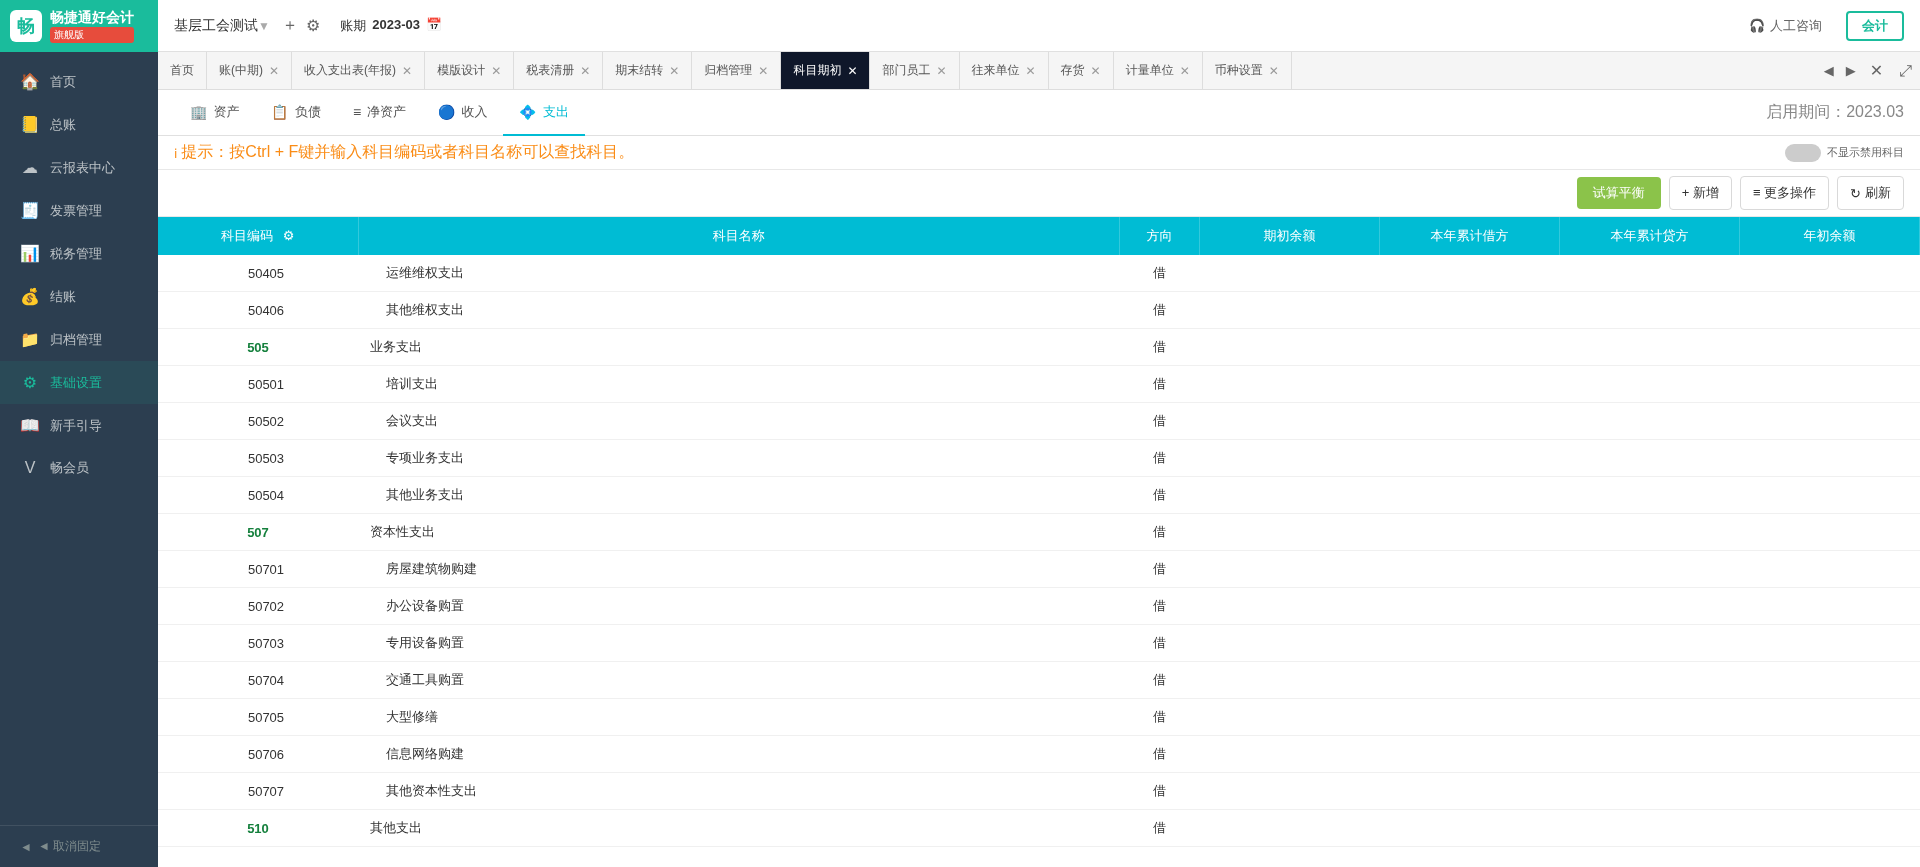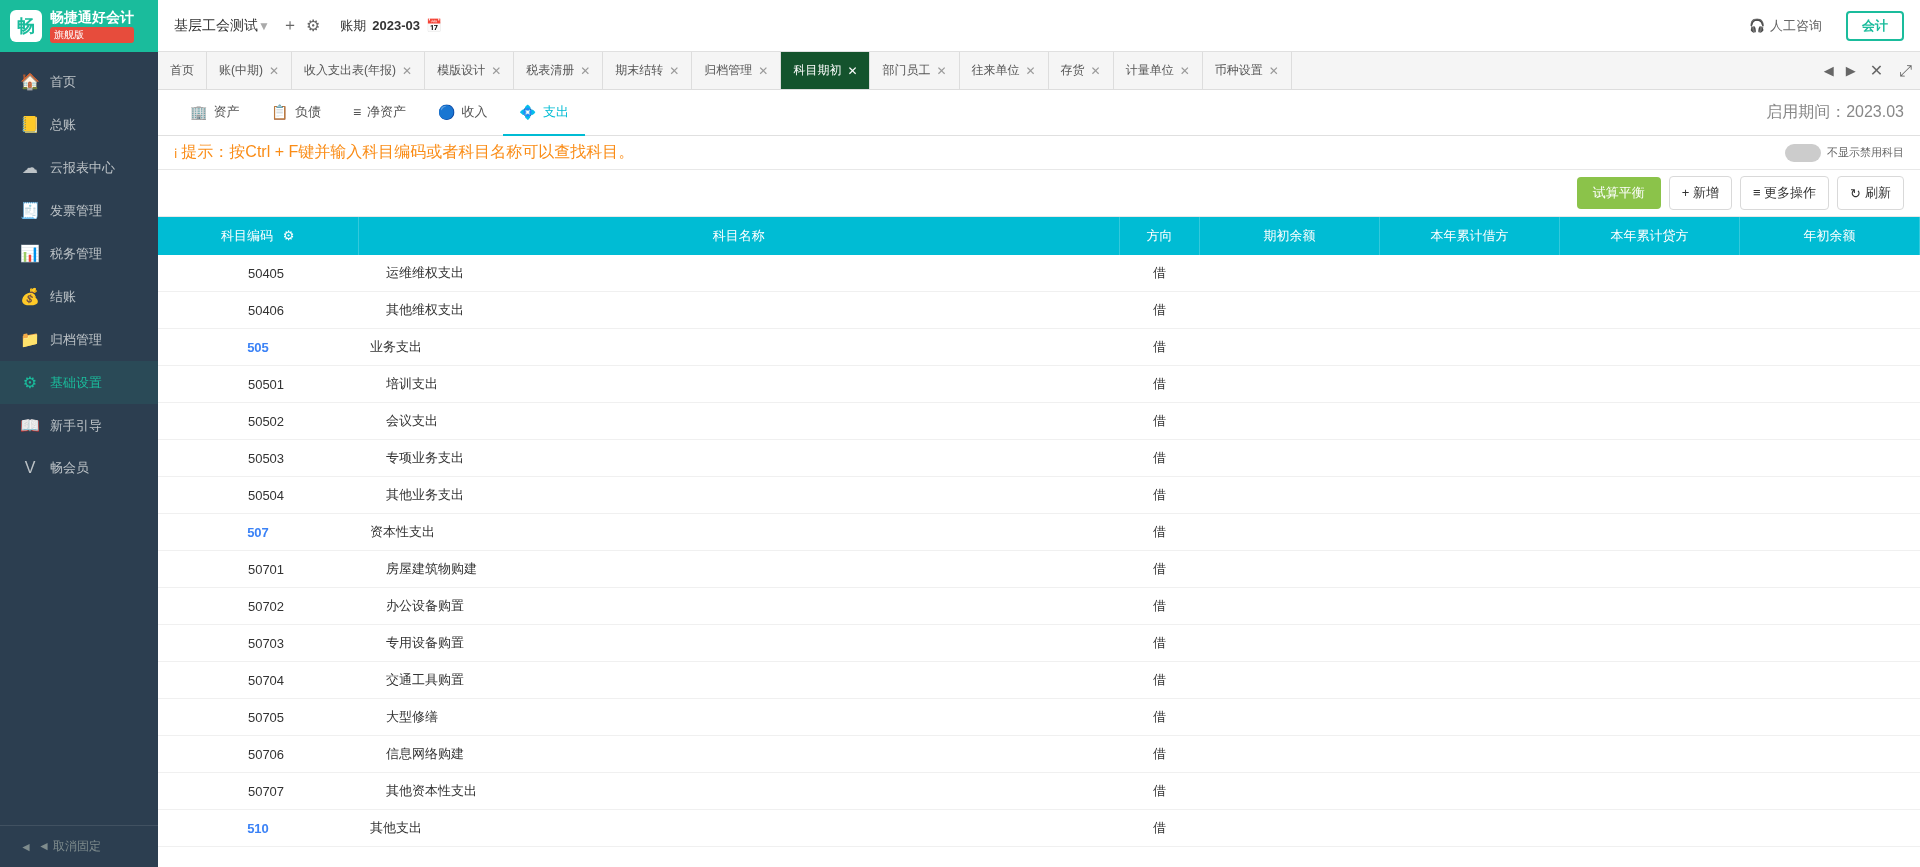--- a/index.html
+++ b/index.html
@@ -66,21 +66,21 @@
       padding: 0 16px;
       border-bottom: 1px solid #e0e0e0;
       gap: 12px;
       flex-shrink: 0;
     }
     .topbar-project {
       display: flex; align-items: center; gap: 0;
       font-size: 14px; color: #333; font-weight: 500;
     }
     .topbar-icons { display: flex; align-items: center; gap: 8px; color: #666; font-size: 16px; }
-    .topbar-period { display: flex; align-items: center; gap: 6px; font-size: 13px; color: #333; margin-left: 8px; }
+    .topbar-period { display: flex; align-items: flex-start; gap: 6px; font-size: 13px; color: #333; margin-left: 8px; }
     .topbar-spacer { flex: 1; }
     .topbar-help { display: flex; align-items: center; gap: 4px; color: #666; font-size: 13px; cursor: pointer; margin-right: 12px; }
     .topbar-user-btn {
       border: 2px solid #1abc9c;
       color: #1abc9c;
       background: white;
       padding: 4px 14px;
       border-radius: 4px;
       font-size: 13px;
       cursor: pointer;
@@ -101,21 +101,21 @@
       display: flex; align-items: center; gap: 4px;
       padding: 0 12px;
       height: 38px;
       font-size: 12px;
       color: #555;
       cursor: pointer;
       white-space: nowrap;
       border-right: 1px solid #ddd;
       flex-shrink: 0;
     }
-    .tab.active { background: #14532d; color: white; }
+    .tab.active { background: #0f172a; color: white; }
     .tab-close { font-size: 12px; color: #999; margin-left: 2px; }
     .tab.active .tab-close { color: white; }
     .tabs-nav-btn { padding: 0 6px; height: 38px; display: flex; align-items: center; color: #666; cursor: pointer; flex-shrink: 0; }
     .tabs-close-all { padding: 0 8px; height: 38px; display: flex; align-items: center; color: #666; cursor: pointer; flex-shrink: 0; font-size: 16px; }
     .tabs-expand { padding: 0 8px; height: 38px; display: flex; align-items: center; color: #666; cursor: pointer; flex-shrink: 0; font-size: 16px; }
 
     
     .subtabs-bar {
       background: white;
       display: flex;
@@ -194,21 +194,21 @@
     }
     tbody tr {
       border-bottom: 1px solid #f0f0f0;
     }
     tbody td {
       padding: 9px 12px;
       font-size: 13px;
       color: #333;
       text-align: center;
     }
-    tbody tr.level1 td:first-child { font-weight: 600; color: #3b82f6; }
+    tbody tr.level1 td:first-child { font-weight: 600; color: #15803d; }
     tbody tr.level2 td:first-child { padding-left: 28px; }
 
     
     .table-wrap::-webkit-scrollbar { width: 8px; }
     .table-wrap::-webkit-scrollbar-track { background: #f5f5f5; }
     .table-wrap::-webkit-scrollbar-thumb { background: #ccc; border-radius: 4px; }
   </style>
 </head>
 <body>
 

